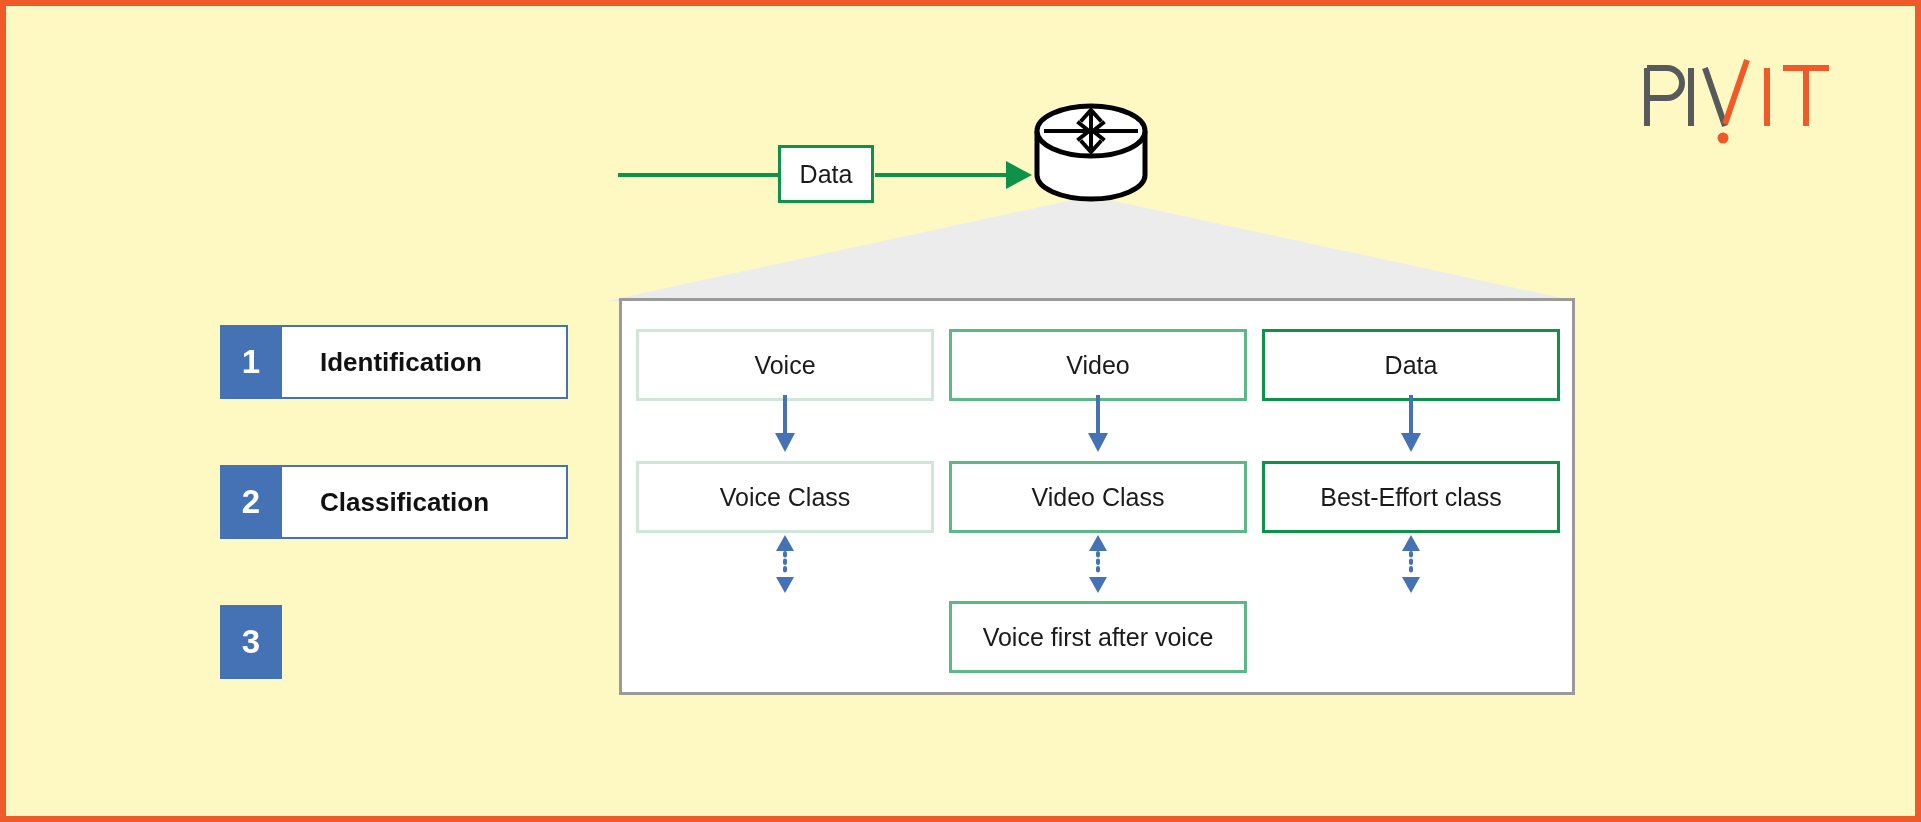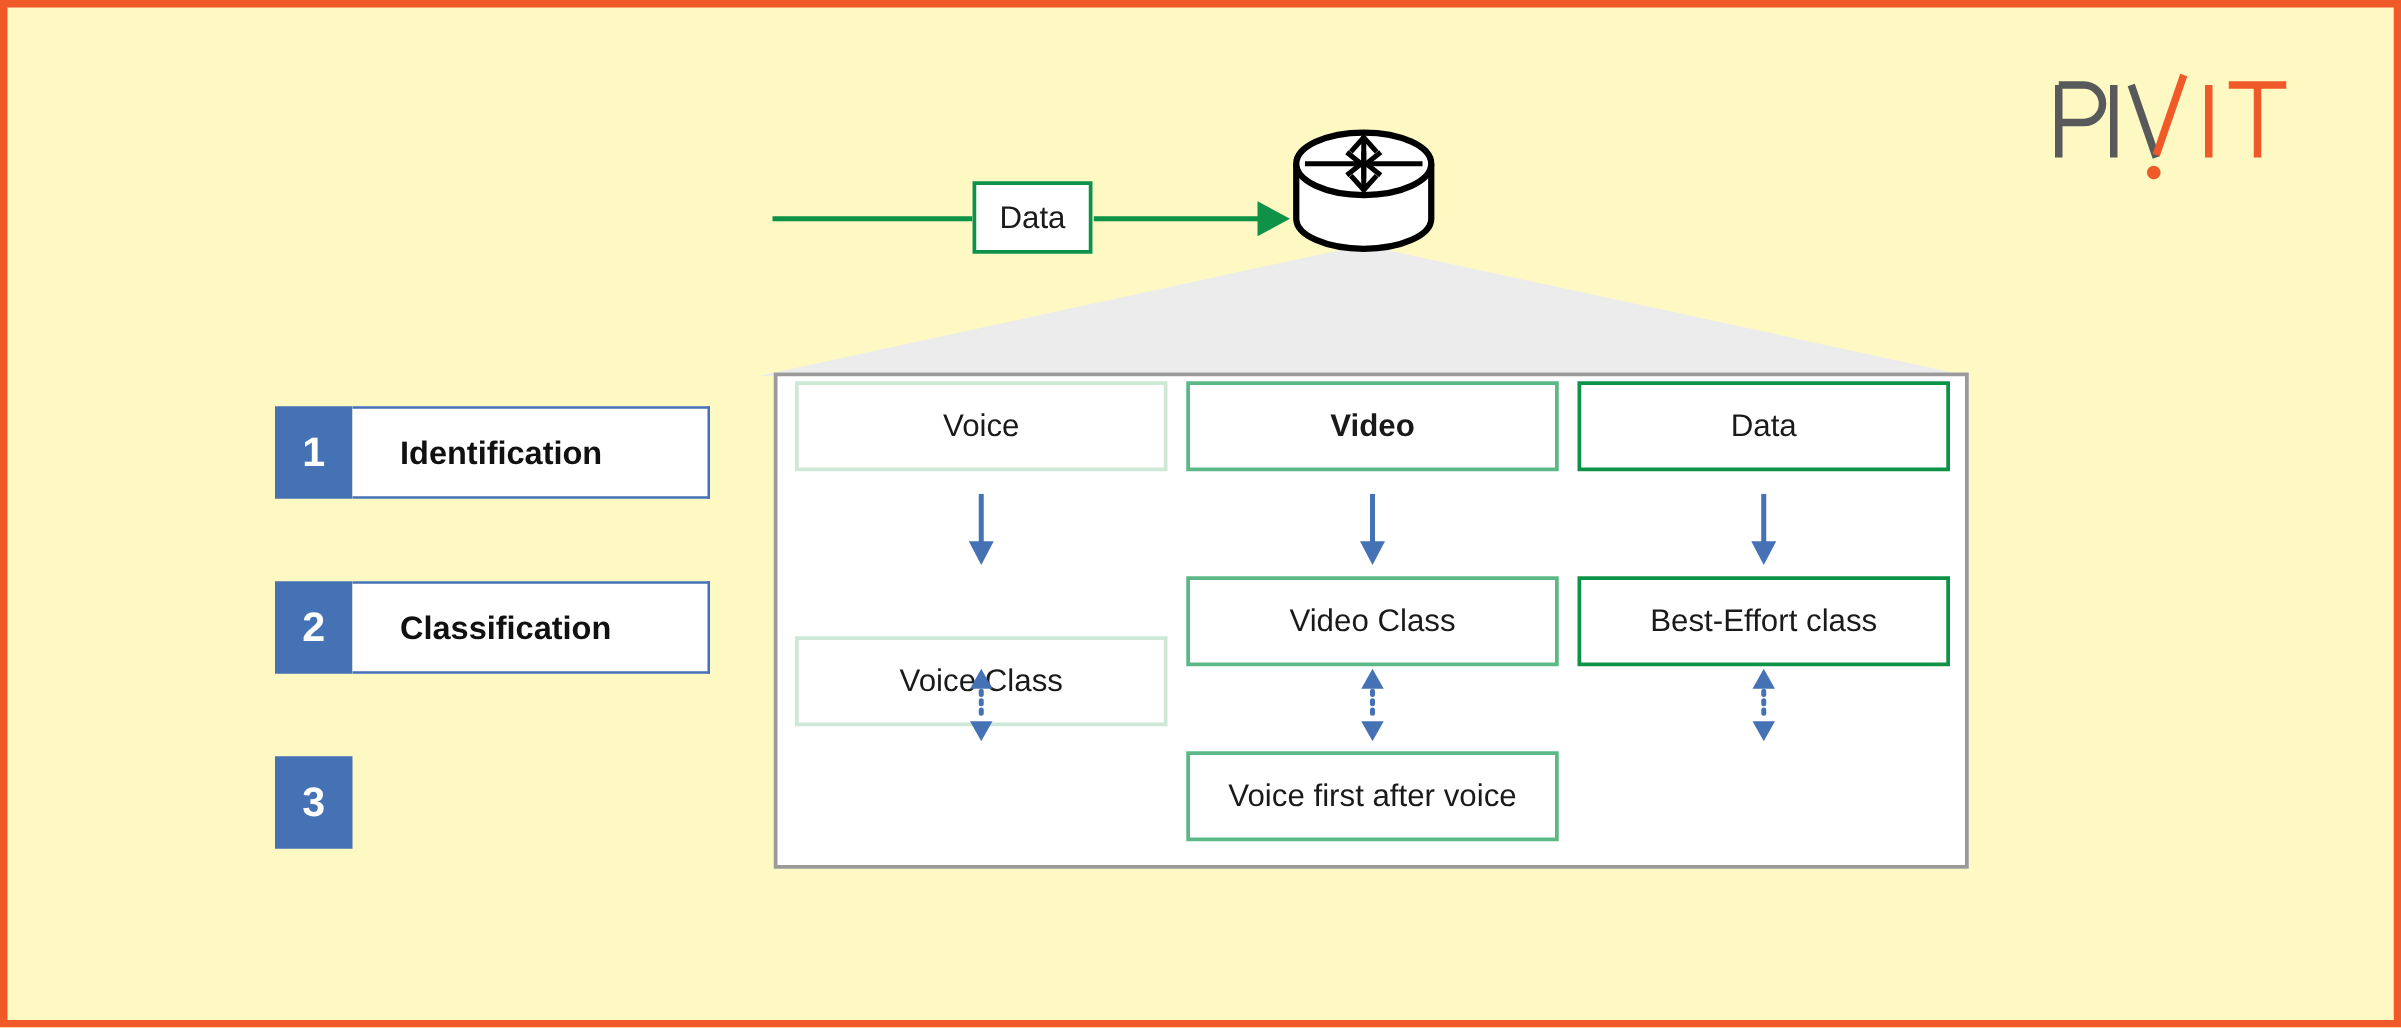--- a/index.html
+++ b/index.html
@@ -142,21 +142,21 @@
     align-items: center;
     justify-content: center;
     font-size: 25px;
     color: #1a1a1a;
     border-style: solid;
     border-width: 3px;
   }
   .col-0 { left: 14px;  width: 298px; }
   .col-1 { left: 327px; width: 298px; }
   .col-2 { left: 640px; width: 298px; }
-  .row-0 { top: 4px; text-align: right; }
+  .row-0 { top: 28px; text-align: right; }
   .row-1 { top: 160px; }
   .row-2 { top: 300px; }
 
   
   .arrow-solid {
     position: absolute;
     width: 30px;
     height: 58px;
   }
   .arrow-dotted {
@@ -237,21 +237,21 @@
     <div class="step-num">2</div>
     <div class="step-text">Classification</div>
   </div>
   <div class="step-label" id="step-3">
     <div class="step-num">3</div>
   </div>
 
   <div id="panel" style="border-color: rgb(154, 154, 154);">
 
     <div class="cell col-0 row-0" style="border-color: rgb(205, 232, 214);">Voice</div>
-    <div class="cell col-1 row-0" style="border-color: rgb(92, 185, 135); font-weight: bold;">Video</div>
+    <div class="cell col-1 row-0" style="border-color: rgb(92, 185, 135);">Video</div>
     <div class="cell col-2 row-0" style="border-color: rgb(14, 146, 71);">Data</div>
 
     <div class="arrow-solid ar-col-0 ar-row-a">
       <svg viewBox="0 0 30 58" width="30" height="58" xmlns="http://www.w3.org/2000/svg">
         <line x1="15" y1="0" x2="15" y2="44" stroke="#4472B4" stroke-width="4"></line>
         <polygon points="15,57 5,38 25,38" fill="#4472B4"></polygon>
       </svg>
     </div>
     <div class="arrow-solid ar-col-1 ar-row-a">
       <svg viewBox="0 0 30 58" width="30" height="58" xmlns="http://www.w3.org/2000/svg">
@@ -259,21 +259,21 @@
         <polygon points="15,57 5,38 25,38" fill="#4472B4"></polygon>
       </svg>
     </div>
     <div class="arrow-solid ar-col-2 ar-row-a">
       <svg viewBox="0 0 30 58" width="30" height="58" xmlns="http://www.w3.org/2000/svg">
         <line x1="15" y1="0" x2="15" y2="44" stroke="#4472B4" stroke-width="4"></line>
         <polygon points="15,57 5,38 25,38" fill="#4472B4"></polygon>
       </svg>
     </div>
 
-    <div class="cell col-0 row-1" style="border-color: rgb(205, 232, 214); margin-top: 48px;">Voice Class</div>
+    <div class="cell col-0 row-1" style="border-color: rgb(205, 232, 214);">Voice Class</div>
     <div class="cell col-1 row-1" style="border-color: rgb(92, 185, 135);">Video Class</div>
     <div class="cell col-2 row-1" style="border-color: rgb(14, 146, 71);">Best-Effort class</div>
 
     <div class="arrow-dotted ar-col-0 ar-row-b">
       <svg viewBox="0 0 30 58" width="30" height="58" xmlns="http://www.w3.org/2000/svg">
         <polygon points="15,0 6,16 24,16" fill="#4472B4"></polygon>
         <line x1="15" y1="18" x2="15" y2="40" stroke="#4472B4" stroke-width="4" stroke-dasharray="2.5,5" stroke-linecap="round"></line>
         <polygon points="15,58 6,42 24,42" fill="#4472B4"></polygon>
       </svg>
     </div>

